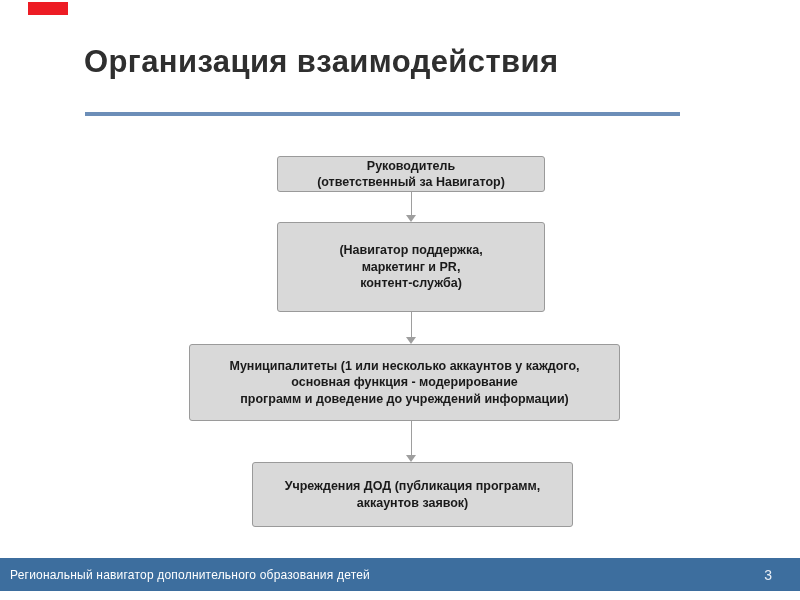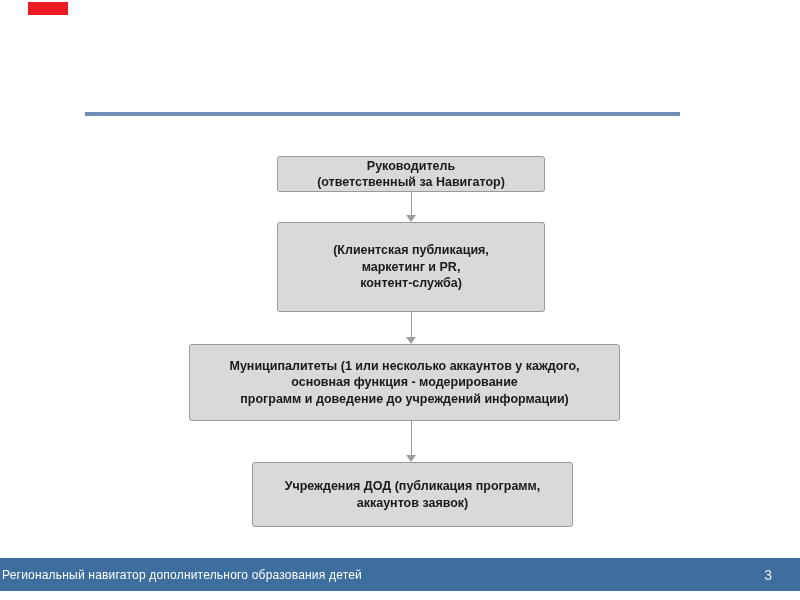--- a/index.html
+++ b/index.html
@@ -82,21 +82,21 @@
   .footer {
     position: absolute;
     left: 0; top: 558px;
     width: 800px; height: 33px;
     background: var(--footer-blue, #3d6e9e);
     color: #ffffff;
     display: flex;
     align-items: center;
   }
   .footer-text {
-    padding-left: 2px;
+    padding-left: 10px;
     font-size: 12px;
     letter-spacing: 0.2px;
   }
   .page-number {
     position: absolute;
     right: 28px;
     top: 0;
     height: 33px;
     display: flex;
     align-items: center;
@@ -104,37 +104,38 @@
     color: #e9eef5;
   }
 </style>
 </head>
 <body>
 
 <div class="slide">
 
   <div class="red-marker"></div>
 
+  <h1 class="title">Организация взаимодействия</h1>
 
   <div class="title-rule"></div>
 
   <div>
 
     <div class="node node-1">
       <div class="node-line">Руководитель</div>
       <div class="node-line">(ответственный за Навигатор)</div>
     </div>
 
     <div class="arrow arrow-1">
       <span class="shaft"></span>
       <span class="head"></span>
     </div>
 
     <div class="node node-2">
-      <div class="node-line">(Клиентская публикация,</div>
+      <div class="node-line">(Навигатор поддержка,</div>
       <div class="node-line">маркетинг и PR,</div>
       <div class="node-line">контент-служба)</div>
     </div>
 
     <div class="arrow arrow-2">
       <span class="shaft"></span>
       <span class="head"></span>
     </div>
 
     <div class="node node-3">

